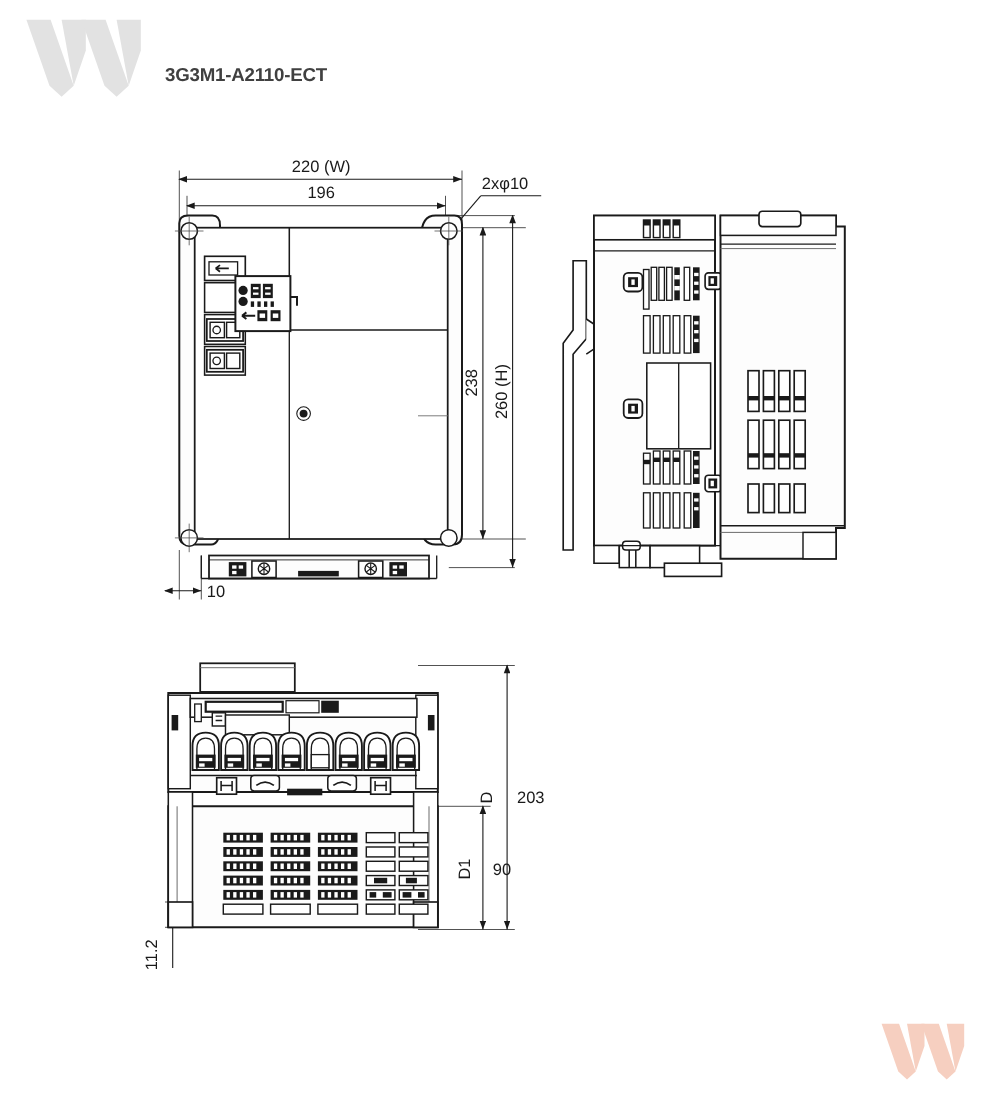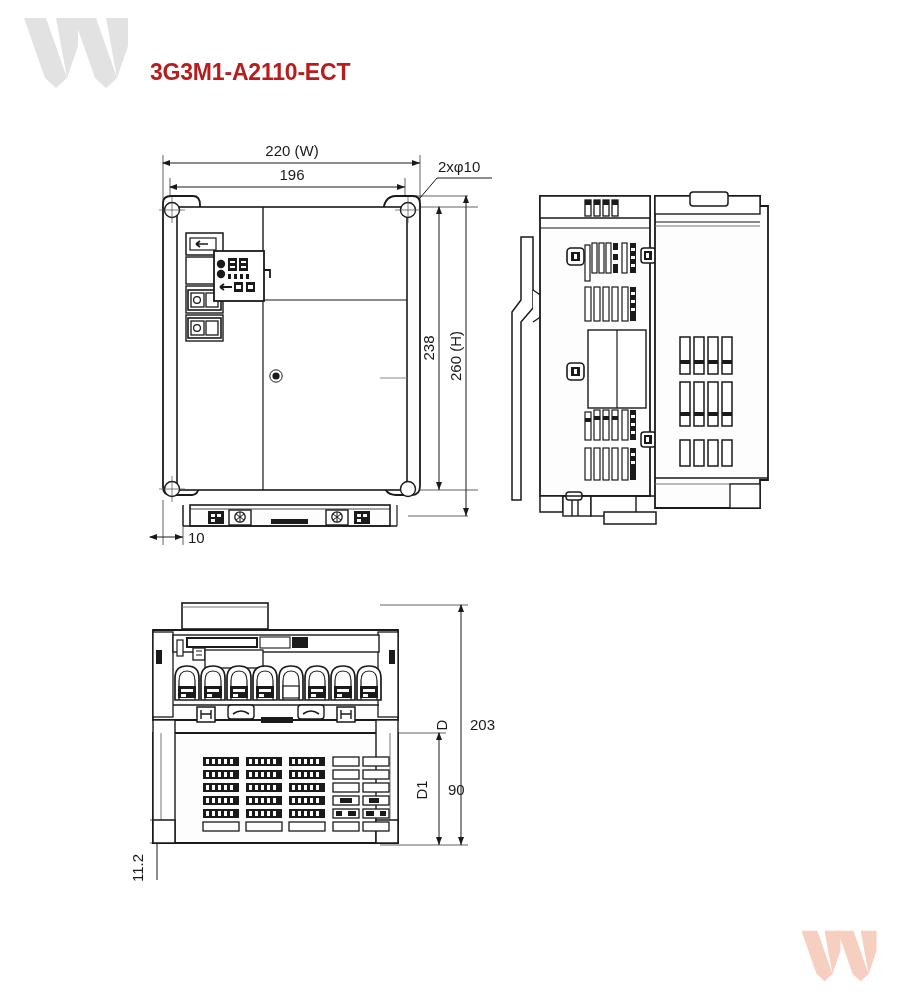--- a/index.html
+++ b/index.html
@@ -34,23 +34,23 @@
   #wm-bottom {
     left: 800px;
     top: 928px;
     width: 78px;
     height: 56px;
   }
   #title {
     position: absolute;
     left: 150px;
     top: 59px;
-    font-size: 23px;
+    font-size: 17px;
     font-weight: bold;
-    color: #b91c1c;
+    color: #404040;
     letter-spacing: -0.2px;
     white-space: nowrap;
   }
   #drawing {
     position: absolute;
     left: 0;
     top: 0;
     width: 900px;
     height: 1000px;
   }

